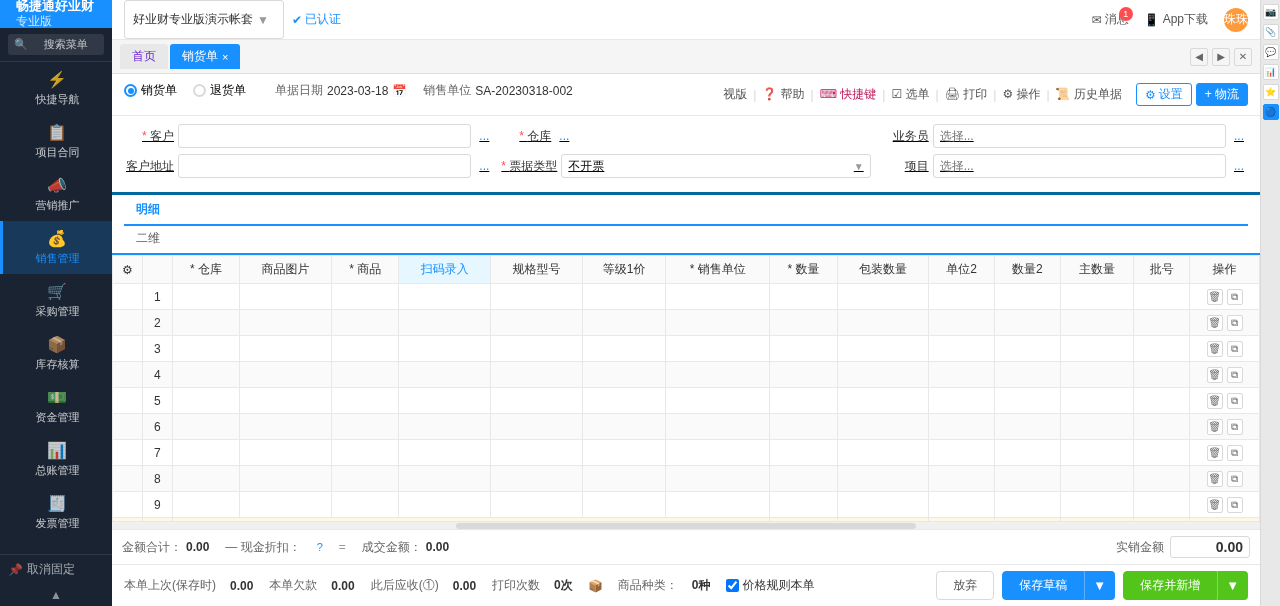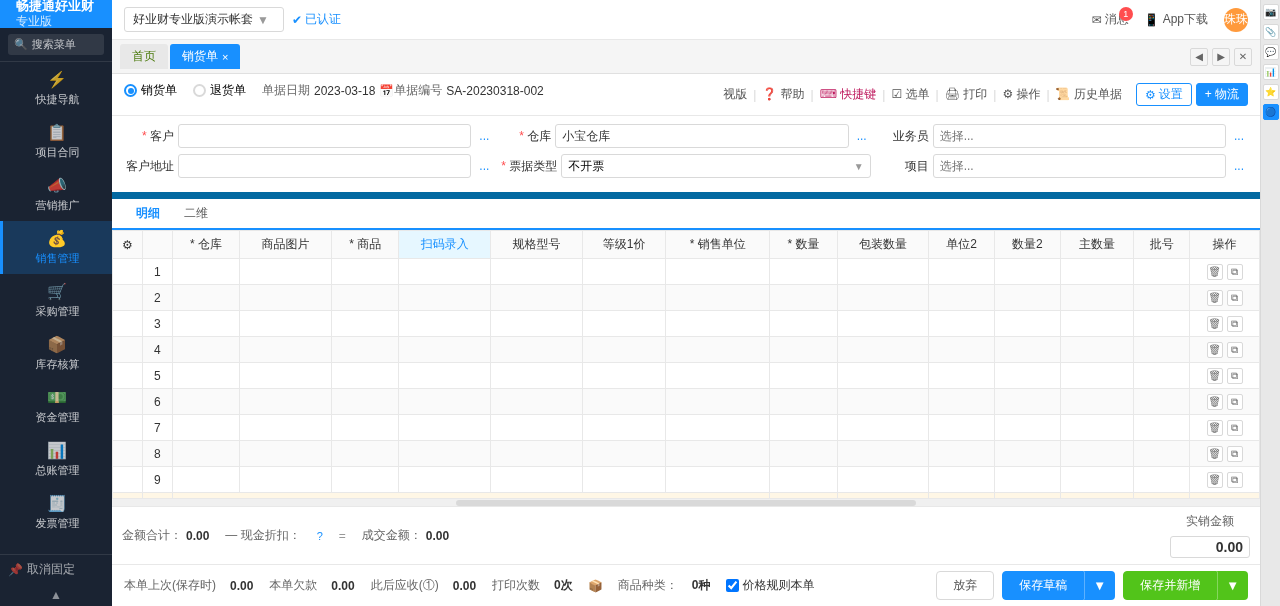--- a/index.html
+++ b/index.html
@@ -17,71 +17,71 @@
     .sidebar-item { display: flex; flex-direction: column; align-items: center; padding: 8px 4px; cursor: pointer; color: rgba(255,255,255,0.75); border-left: 3px solid transparent; }
     .sidebar-item.active { background: rgba(24,144,255,0.2); border-left: 3px solid #1890ff; color: #1890ff; }
     .sidebar-item-icon { font-size: 16px; margin-bottom: 3px; }
     .sidebar-item-label { font-size: 11px; text-align: center; }
     .sidebar-scroll-btn { width: 100%; background: none; border: none; color: rgba(255,255,255,0.5); padding: 4px; cursor: pointer; display: flex; justify-content: center; }
 
     
     .main { flex: 1; display: flex; flex-direction: column; height: 100%; overflow: hidden; }
 
     
-    .topbar { height: 40px; background: #fff; border-bottom: 1px solid #e8e8e8; display: flex; align-items: center; padding: 0 12px; gap: 8px; }
+    .topbar { height: 40px; background: #fff; border-bottom: 1px solid #e8e8e8; display: flex; padding: 0 12px; gap: 8px; }
     .topbar-select { border: 1px solid #d9d9d9; border-radius: 3px; padding: 3px 8px; font-size: 12px; color: #333; display: flex; align-items: center; gap: 4px; cursor: pointer; min-width: 160px; background: #fff; }
     .topbar-certified { color: #1890ff; display: flex; align-items: center; gap: 3px; font-size: 12px; }
     .topbar-right { margin-left: auto; display: flex; align-items: center; gap: 16px; }
     .topbar-icon-btn { display: flex; align-items: center; gap: 3px; color: #555; cursor: pointer; font-size: 12px; position: relative; }
     .badge { background: #ff4d4f; color: #fff; border-radius: 50%; width: 14px; height: 14px; font-size: 9px; display: flex; align-items: center; justify-content: center; position: absolute; top: -4px; right: -4px; }
     .avatar { width: 24px; height: 24px; border-radius: 50%; background: #ff9a3c; display: flex; align-items: center; justify-content: center; color: #fff; font-size: 11px; }
 
     
     .tabbar { height: 34px; background: #f5f5f5; border-bottom: 1px solid #e0e0e0; display: flex; align-items: center; padding: 0 8px; gap: 2px; }
-    .tab-item { padding: 4px 12px; background: #e8e8e8; border-radius: 3px 3px 0 0; cursor: pointer; font-size: 12px; color: #4d7c0f; display: flex; align-items: center; gap: 4px; }
+    .tab-item { padding: 4px 12px; background: #e8e8e8; border-radius: 3px 3px 0 0; cursor: pointer; font-size: 12px; color: #6d28d9; display: flex; align-items: center; gap: 4px; }
     .tab-item.active { background: #1890ff; color: #fff; }
     .tab-close { font-size: 11px; cursor: pointer; }
     .tab-nav-btn { background: none; border: 1px solid #d9d9d9; border-radius: 2px; width: 18px; height: 18px; cursor: pointer; display: flex; align-items: center; justify-content: center; color: #666; font-size: 10px; }
     .tab-nav-btn:last-child { margin-left: auto; }
     .tab-spacer { flex: 1; }
     .tab-controls { display: flex; align-items: center; gap: 4px; margin-left: auto; }
 
     
     .content { flex: 1; overflow: hidden; display: flex; flex-direction: column; background: #fff; }
 
     
     .form-header { padding: 8px 12px; border-bottom: 1px solid #e8e8e8; }
     .radio-group { display: flex; align-items: center; gap: 16px; margin-bottom: 8px; }
     .radio-item { display: flex; align-items: center; gap: 4px; cursor: pointer; }
     .radio-dot { width: 13px; height: 13px; border-radius: 50%; border: 2px solid #1890ff; display: flex; align-items: center; justify-content: center; }
     .radio-dot.checked::after { content: ''; width: 6px; height: 6px; border-radius: 50%; background: #1890ff; display: block; }
     .radio-dot.unchecked { border-color: #d9d9d9; }
-    .doc-info { display: flex; align-items: center; font-size: 12px; color: #333; }
+    .doc-info { display: flex; align-items: center; gap: 16px; font-size: 12px; color: #333; margin-left: 13px; }
     .doc-info-item { display: flex; align-items: center; gap: 4px; }
     .doc-info-item label { color: #666; }
     .doc-info-item span { color: #333; }
     .right-action-btns { display: flex; gap: 4px; margin-left: 8px; }
     .right-action-btn { border: 1px solid #1890ff; border-radius: 3px; padding: 2px 8px; font-size: 12px; color: #1890ff; cursor: pointer; background: #fff; display: flex; align-items: center; gap: 3px; }
     .right-action-btn.primary-small { background: #1890ff; color: #fff; }
 
     
-    .form-fields { padding: 8px 12px; border-bottom: 7px solid #0369a1; }
+    .form-fields { padding: 8px 12px; border-bottom: 3px solid #0369a1; text-decoration: underline; }
     .form-row { display: flex; align-items: center; gap: 8px; margin-bottom: 6px; }
     .form-field { display: flex; align-items: center; gap: 4px; flex: 1; }
     .form-field label { color: #333; white-space: nowrap; min-width: 50px; text-align: right; }
     .form-field label.required::before { content: '* '; color: #ff4d4f; }
     .form-input { flex: 1; border: 1px solid #d9d9d9; border-radius: 3px; padding: 3px 6px; font-size: 12px; height: 24px; color: #333; }
     .form-input.placeholder { color: #bbb; }
     .field-addon { color: #1890ff; cursor: pointer; font-size: 12px; padding: 0 4px; }
     .form-select-trigger { flex: 1; border: 1px solid #d9d9d9; border-radius: 3px; padding: 3px 6px; font-size: 12px; height: 24px; display: flex; align-items: center; justify-content: space-between; cursor: pointer; background: #fff; }
     .select-arrow { color: #999; font-size: 10px; }
     .textarea-field { border: 1px solid #d9d9d9; border-radius: 3px; padding: 3px 6px; font-size: 12px; width: 300px; height: 24px; resize: none; }
 
     
-    .detail-tabs { display: flex; border-bottom: 2px solid #1890ff; padding: 0 12px; background: #fff; }
+    .detail-tabs { display: flex; border-bottom: 2px solid #1890ff; padding: 0 12px; background: #fff; flex-direction: column; }
     .detail-tab { padding: 6px 12px; cursor: pointer; font-size: 13px; color: #555; border-bottom: 2px solid transparent; margin-bottom: -2px; }
     .detail-tab.active { color: #1890ff; border-bottom: 2px solid #1890ff; font-weight: bold; }
 
     
     .table-wrapper { flex: 1; overflow: auto; position: relative; }
     .data-table { width: 100%; border-collapse: collapse; font-size: 12px; }
     .data-table th { background: #fafafa; border: 1px solid #e8e8e8; padding: 5px 6px; white-space: nowrap; font-weight: normal; color: #333; text-align: center; position: sticky; top: 0; z-index: 2; }
     .data-table th.highlight { background: #e6f7ff; color: #1890ff; }
     .data-table td { border: 1px solid #e8e8e8; padding: 4px 6px; height: 26px; text-align: center; color: #333; }
     .data-table tr:nth-child(odd) td { background: #fff; }
@@ -95,21 +95,21 @@
 
     
     .bottom-summary { border-top: 1px solid #e8e8e8; padding: 6px 10px; display: flex; align-items: center; gap: 16px; background: #fff; }
     .summary-item { display: flex; align-items: center; gap: 4px; font-size: 12px; color: #333; }
     .summary-item label { color: #666; }
     .summary-value { color: #333; font-weight: bold; }
     .summary-equals { color: #999; }
     .summary-help { color: #1890ff; cursor: pointer; font-size: 11px; }
 
     
-    .bottom-real-amount { margin-left: auto; display: flex; align-items: center; gap: 6px; flex-direction: column; }
+    .bottom-real-amount { margin-left: auto; display: flex; align-items: center; gap: 6px; }
     .real-amount-label { color: #666; font-size: 12px; }
     .real-amount-input { border: 1px solid #d9d9d9; border-radius: 3px; padding: 2px 6px; font-size: 14px; font-weight: bold; width: 80px; text-align: right; color: #333; }
 
     
     .footer-bar { border-top: 1px solid #e8e8e8; padding: 6px 12px; background: #fff; display: flex; align-items: center; gap: 12px; }
     .footer-info { display: flex; align-items: center; gap: 16px; font-size: 12px; }
     .footer-info-item { display: flex; align-items: center; gap: 14px; color: #555; }
     .footer-info-item label { color: #666; }
     .footer-info-value { color: #333; font-weight: bold; }
     .footer-actions { margin-left: auto; display: flex; gap: 8px; align-items: center; }
@@ -135,21 +135,21 @@
 <div class="sidebar">
   <div class="sidebar-logo">
     <div>
       <div class="sidebar-logo-text">畅捷通好业财</div>
       <div class="sidebar-logo-sub">专业版</div>
     </div>
   </div>
   <div class="sidebar-search">
     <div class="sidebar-search-inner">
       <span>🔍</span>
-      <span style="font-size:11px; margin-left:4px;text-align:right;">搜索菜单</span>
+      <span style="font-size:11px; margin-left:16px;text-align:right;">搜索菜单</span>
     </div>
   </div>
   <div class="sidebar-nav">
     <div class="sidebar-item">
       <span class="sidebar-item-icon">⚡</span>
       <span class="sidebar-item-label">快捷导航</span>
     </div>
     <div class="sidebar-item">
       <span class="sidebar-item-icon">📋</span>
       <span class="sidebar-item-label">项目合同</span>
@@ -253,21 +253,21 @@
             <div class="radio-dot unchecked"></div>
             <span>退货单</span>
           </div>
           <div class="doc-info">
             <div class="doc-info-item">
               <label>单据日期</label>
               <span>2023-03-18</span>
               <span style="color:#1890ff; cursor:pointer;">📅</span>
             </div>
             <div class="doc-info-item">
-              <label>单据编号</label>
+              <label>销售单位</label>
               <span>SA-20230318-002</span>
             </div>
           </div>
         </div>
         <div style="display:flex; align-items:center; gap:6px;">
           <span style="color:#555; cursor:pointer; font-size:12px;">视版</span>
           <span style="color:#d9d9d9;">|</span>
           <span style="color:#555; cursor:pointer; font-size:12px;">❓ <span>帮助</span></span>
           <span style="color:#d9d9d9;">|</span>
           <span style="color:#be185d; cursor:pointer; font-size:12px;">⌨ <span>快捷键</span></span>
@@ -294,21 +294,20 @@
 
     <div class="form-fields">
       <div class="form-row">
         <div class="form-field">
           <label class="required">客户</label>
           <input class="form-input" type="text" style="width: 200px;" placeholder="">
           <span class="field-addon">...</span>
         </div>
         <div class="form-field">
           <label class="required">仓库</label>
-          <input class="form-input" type="text" value="小宝仓库" style="width: 120px;">
           <span class="field-addon">...</span>
         </div>
         <div class="form-field">
           <label>业务员</label>
           <input class="form-input placeholder" type="text" placeholder="选择..." style="width: 150px;">
           <span class="field-addon">...</span>
         </div>
       </div>
       <div class="form-row">
         <div class="form-field">

